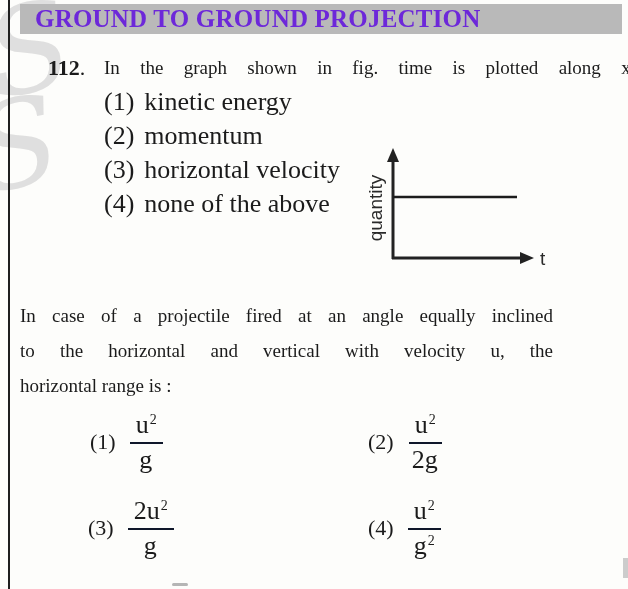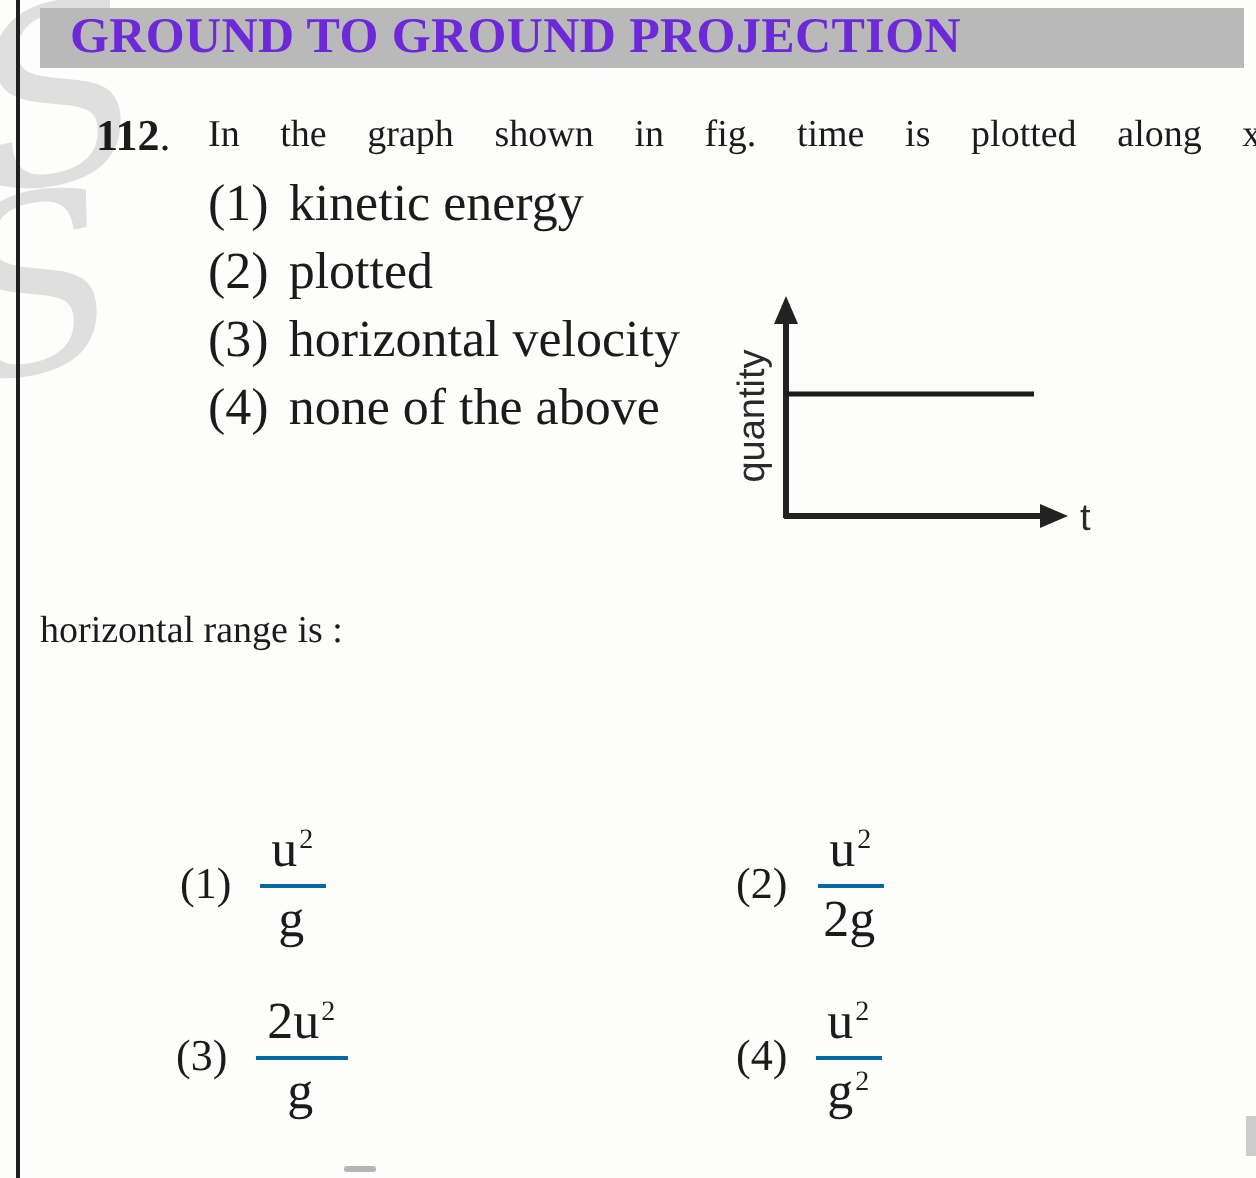--- a/index.html
+++ b/index.html
@@ -120,21 +120,21 @@
   .fopt-4 { left:368px; top:486px; }
   .frac-label { font-size:22px; }
   .frac {
     display:inline-flex;
     flex-direction:column;
     align-items:center;
     font-size:26px;
     line-height:1.12;
   }
   .fnum {
-    border-bottom:2px solid #0369a1;
+    border-bottom:2px solid #0f172a;
     padding:0 6px 2px 6px;
     white-space:nowrap;
   }
   .fden { padding:1px 4px 0 4px; white-space:nowrap; }
   .fsup {
     font-size:14px;
     position:relative;
     top:-9px;
     margin-left:1px;
   }
@@ -172,21 +172,21 @@
       <div class="qnum">
         <span class="num">112</span><span class="dot">.</span>
       </div>
       <div class="qbody">
         <div class="qline">In the graph shown in fig. time is plotted along x-</div>
         <div class="options-list">
           <div class="option-row">
             <span class="opt-label">(1)</span><span>kinetic energy</span>
           </div>
           <div class="option-row">
-            <span class="opt-label">(2)</span><span>plotted</span>
+            <span class="opt-label">(2)</span><span>momentum</span>
           </div>
           <div class="option-row">
             <span class="opt-label">(3)</span><span>horizontal velocity</span>
           </div>
           <div class="option-row">
             <span class="opt-label">(4)</span><span>none of the above</span>
           </div>
         </div>
       </div>
     </div>
@@ -202,20 +202,22 @@
 
         <line x1="41" y1="51" x2="165" y2="51" stroke="#1c1c1c" stroke-width="2.6"></line>
 
         <text class="fig-label" x="30" y="62" text-anchor="middle" transform="rotate(-90 30 62)">quantity</text>
         <text class="fig-label" x="188" y="119">t</text>
       </svg>
     </div>
 
     <div class="question q113">
       <div class="qbody">
+        <div class="qline">In case of a projectile fired at an angle equally inclined</div>
+        <div class="qline">to the horizontal and vertical with velocity u, the</div>
         <div class="qline qline-last">horizontal range is :</div>
       </div>
     </div>
 
     <div class="frac-options">
 
       <div class="fopt fopt-1">
         <span class="frac-label">(1)</span>
         <span class="frac">
           <span class="fnum"><span>u</span><span class="fsup">2</span></span>

